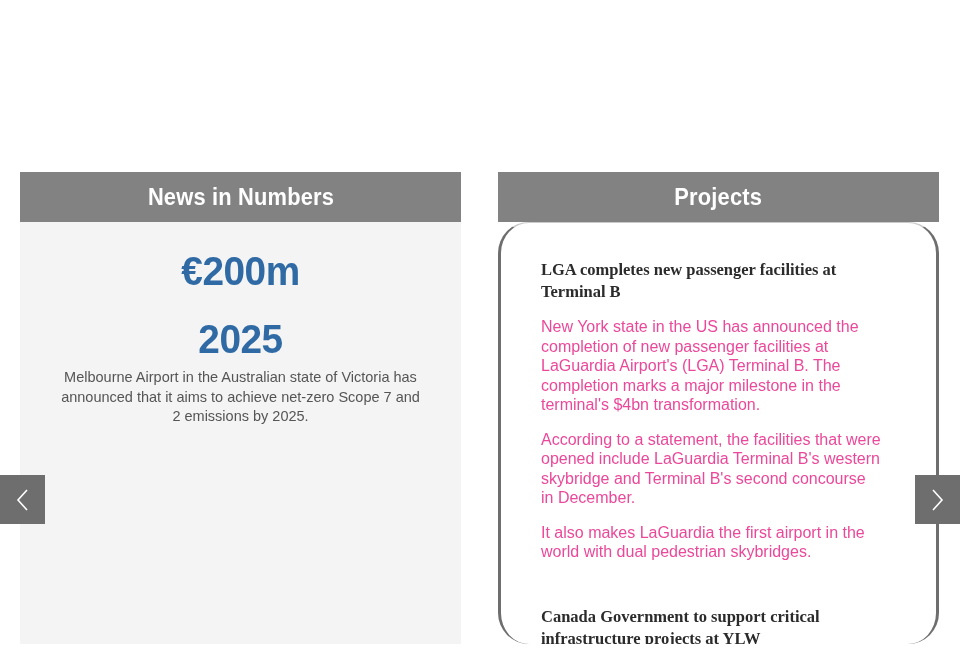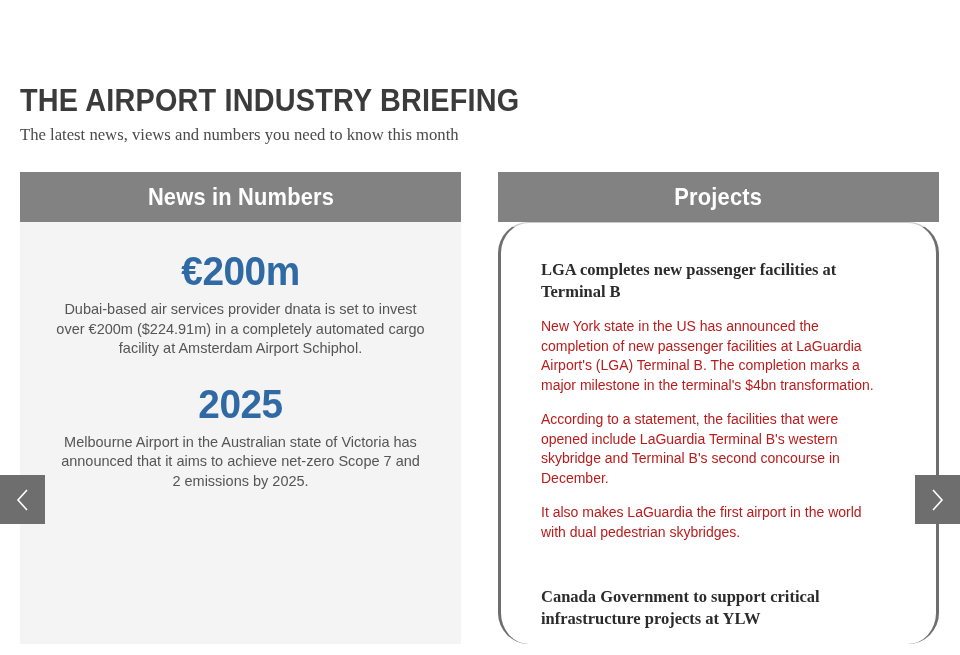--- a/index.html
+++ b/index.html
@@ -145,23 +145,23 @@
     font-size: 16.5px;
     line-height: 22px;
     color: #2b2b2b;
     margin: 0 0 14px 0;
   }
   .article-title.spaced {
     margin-top: 44px;
   }
   .article-p {
     font-family: "Liberation Sans", sans-serif;
-    font-size: 14px;
+    font-size: 16px;
     line-height: 19.5px;
-    color: #b91c1c;
+    color: #ec4899;
     margin: 0 15px 15px 0;
   }
 
   
   .nav-arrow {
     position: absolute;
     top: 303px;
     width: 45px;
     height: 49px;
     background: #6e6e6e;
@@ -174,36 +174,31 @@
   }
   .nav-prev { left: 0; }
   .nav-next { left: 915px; }
   .nav-arrow svg { display: block; }
 </style>
 </head>
 <body>
 
 <div class="page">
 
-  <div class="masthead">
-    <h1 class="masthead-title">THE AIRPORT INDUSTRY BRIEFING</h1>
-    <p class="masthead-sub">The latest news, views and numbers you need to know this month</p>
-  </div>
 
   <div class="carousel">
 
     <div class="card card-numbers">
       <div class="card-head">
         <span class="card-head-text">News in Numbers</span>
       </div>
       <div class="card-body">
 
         <div class="stat">
           <div class="stat-value">€200m</div>
-          <p class="stat-desc">Dubai-based air services provider dnata is set to invest over €200m ($224.91m) in a completely automated cargo facility at Amsterdam Airport Schiphol.</p>
         </div>
 
         <div class="stat">
           <div class="stat-value">2025</div>
           <p class="stat-desc">Melbourne Airport in the Australian state of Victoria has announced that it aims to achieve net-zero Scope 7 and 2 emissions by 2025.</p>
         </div>
 
 
       </div>
     </div>

